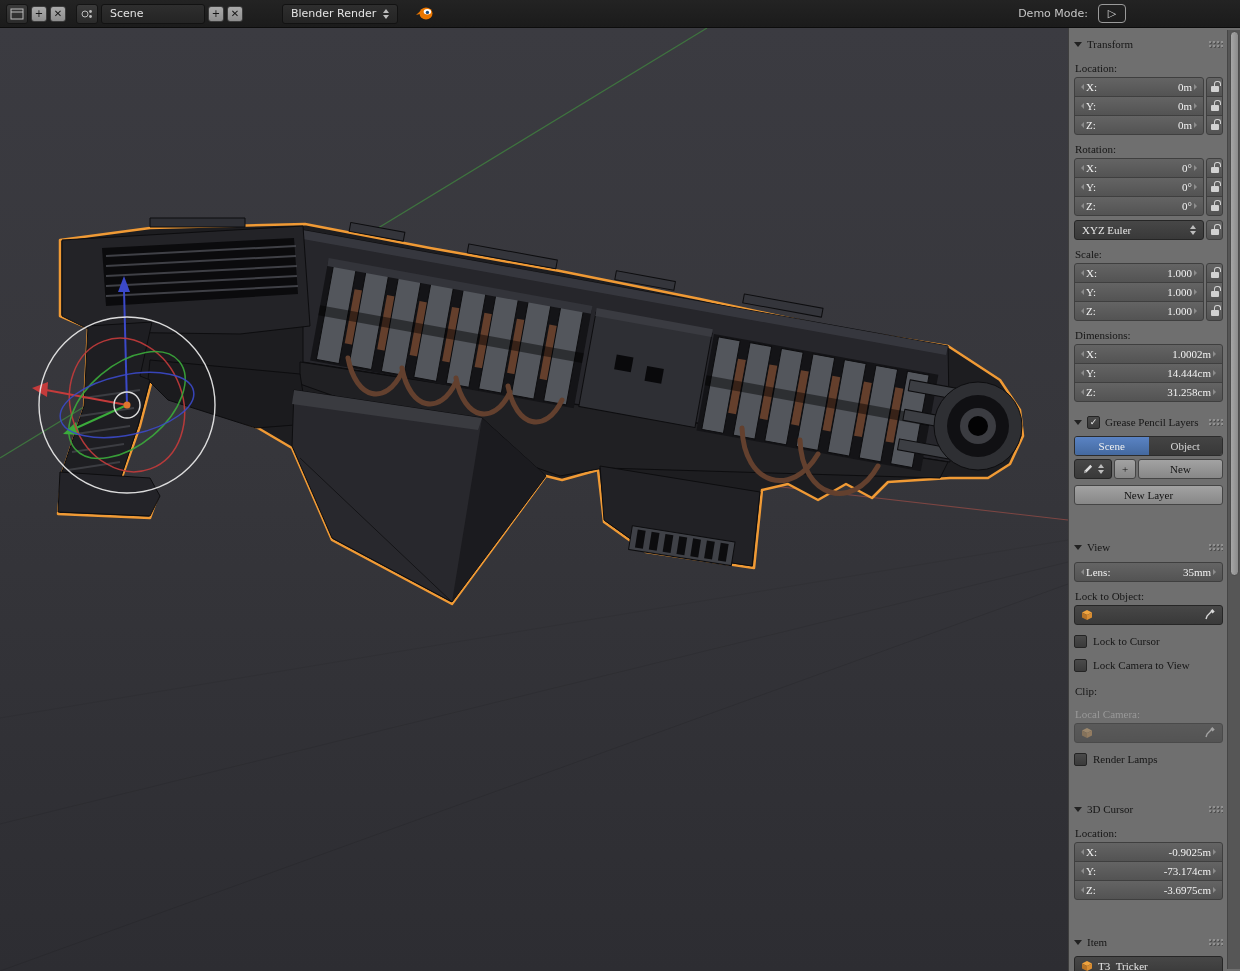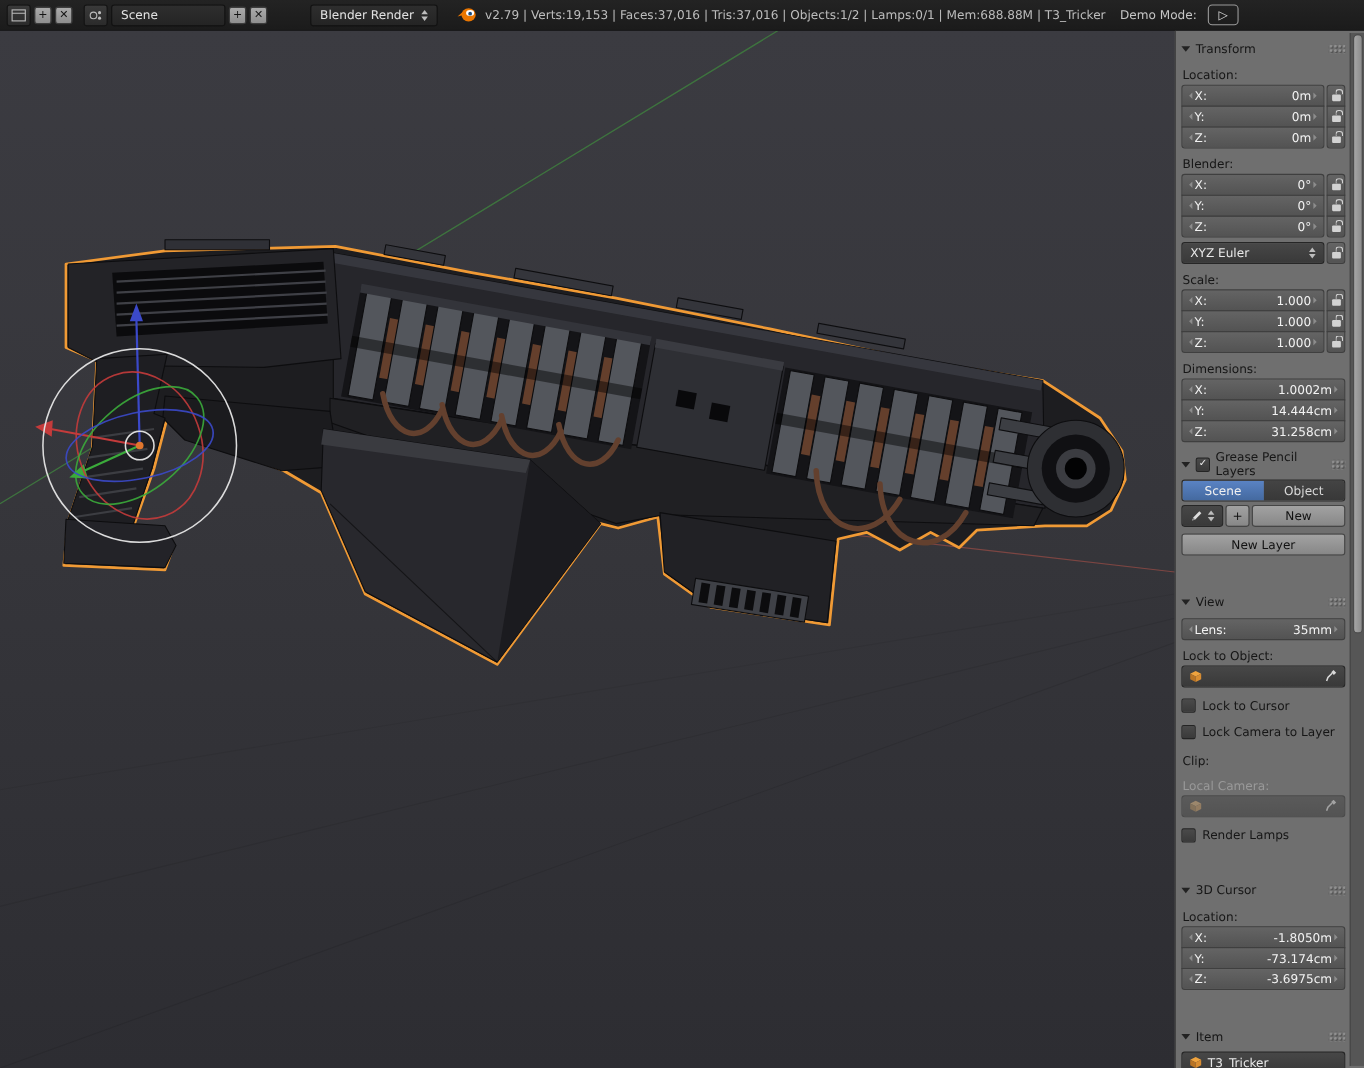--- a/index.html
+++ b/index.html
@@ -26,21 +26,21 @@
     display:flex;align-items:center;justify-content:center;font-size:11px;background:transparent;}
 
   
   .viewport{position:absolute;top:28px;left:0;width:1068px;height:943px;
     background:linear-gradient(180deg,#3b3b41 0%,#36363b 45%,#2d2d32 100%);overflow:hidden;}
   .viewport svg{display:block;}
 
   
   .npanel{position:absolute;top:28px;left:1068px;width:172px;height:943px;background:#6f6f6f;
     border-left:1px solid #3f3f3f;overflow:hidden;}
-  .panel-content{position:absolute;top:0;left:0;right:13px;bottom:0;padding:6px 4px 0 5px;overflow:hidden;}
+  .panel-content{position:absolute;top:0;left:0;right:13px;bottom:0;padding:6px 4px 0 5px;overflow:hidden;font-family:Liberation Serif, serif;}
   .sechdr{display:flex;align-items:center;gap:5px;height:20px;color:#161616;}
   .sec-tri{width:0;height:0;border:4px solid transparent;border-top:5px solid #222;margin-top:4px;flex:0 0 auto;}
   .dots{margin-left:auto;width:15px;height:9px;opacity:.75;
     background-image:radial-gradient(circle,#9d9d9d 1px,transparent 1.3px),radial-gradient(circle,#474747 1px,transparent 1.3px);
     background-size:4px 4px;background-position:0 0,1px 1px;}
   .plabel{color:#161616;line-height:17px;margin:6px 1px 0 1px;height:17px;}
   .plabel.disabled{color:#999;}
   .frow{display:flex;gap:2px;}
   .fgroup{display:flex;flex-direction:column;flex:1;min-width:0;}
   .nfield{position:relative;height:20px;background:linear-gradient(#646464,#535353);border:1px solid #3f3f3f;
@@ -129,21 +129,20 @@
     <span>Blender Render</span>
     <span class="updn"></span>
   </div>
 
   <svg width="18" height="15" viewBox="0 0 18 15" style="margin-left:14px;">
     <path d="M1 9 L7 3.5 L9 7 Z" fill="#ea7600"></path>
     <ellipse cx="11" cy="7.5" rx="6.5" ry="6" fill="#ea7600"></ellipse>
     <ellipse cx="12.4" cy="5.8" rx="3.7" ry="2.7" fill="#ffffff"></ellipse>
     <circle cx="12.4" cy="6.4" r="1.7" fill="#1b4a7a"></circle>
   </svg>
-  <span class="stats">v2.79 | Verts:19,153 | Faces:37,016 | Tris:37,016 | Objects:1/2 | Lamps:0/1 | Mem:688.88M | T3_Tricker</span>
 
   <div class="demo-wrap">
     <span>Demo Mode:</span>
     <div class="play-btn">
       <span>▷</span>
     </div>
   </div>
 </div>
 
 <div class="viewport">
@@ -348,21 +347,21 @@
           </div>
         <div class="lockbtn">
             <span class="padlock"></span>
           </div>
         <div class="lockbtn">
             <span class="padlock"></span>
           </div>
       </div>
     </div>
 
-    <div class="plabel">Blender:</div>
+    <div class="plabel">Rotation:</div>
     <div class="frow">
       <div class="fgroup">
         <div class="nfield">
           <span class="tri-l"></span>
           <span>X:</span>
           <span class="nvalue">0°</span>
           <span class="tri-r"></span>
         </div>
         <div class="nfield">
           <span class="tri-l"></span>
@@ -519,21 +518,21 @@
         <path d="M2 10 L3.2 6.8 L7 3" stroke="#d8d8d8" stroke-width="1.4" fill="none"></path>
         <path d="M6.2 2.2 l2.1 -2.1 2.4 2.4 -2.1 2.1 z" fill="#d8d8d8"></path>
       </svg>
     </div>
     <div class="cbrow">
       <span class="cb"></span>
       <span>Lock to Cursor</span>
     </div>
     <div class="cbrow">
       <span class="cb"></span>
-      <span>Lock Camera to Layer</span>
+      <span>Lock Camera to View</span>
     </div>
     <div class="plabel mt10" style="margin-top:10px;">Clip:</div>
     <div class="plabel disabled">Local Camera:</div>
     <div class="picker disabled">
       <svg width="12" height="12" viewBox="0 0 12 12">
         <polygon points="6,1 11,3.5 6,6 1,3.5" fill="#c9a06a"></polygon>
         <polygon points="1,3.5 6,6 6,11 1,8.5" fill="#9a7648"></polygon>
         <polygon points="11,3.5 6,6 6,11 11,8.5" fill="#b78a55"></polygon>
       </svg>
       <span class="spacer"></span>
@@ -550,21 +549,21 @@
     <div class="sechdr mt18">
       <span class="sec-tri"></span>
       <span>3D Cursor</span>
       <span class="dots"></span>
     </div>
     <div class="plabel">Location:</div>
     <div class="fgroup">
       <div class="nfield">
         <span class="tri-l"></span>
         <span>X:</span>
-        <span class="nvalue">-1.8050m</span>
+        <span class="nvalue">-0.9025m</span>
         <span class="tri-r"></span>
       </div>
       <div class="nfield">
         <span class="tri-l"></span>
         <span>Y:</span>
         <span class="nvalue">-73.174cm</span>
         <span class="tri-r"></span>
       </div>
       <div class="nfield">
         <span class="tri-l"></span>

